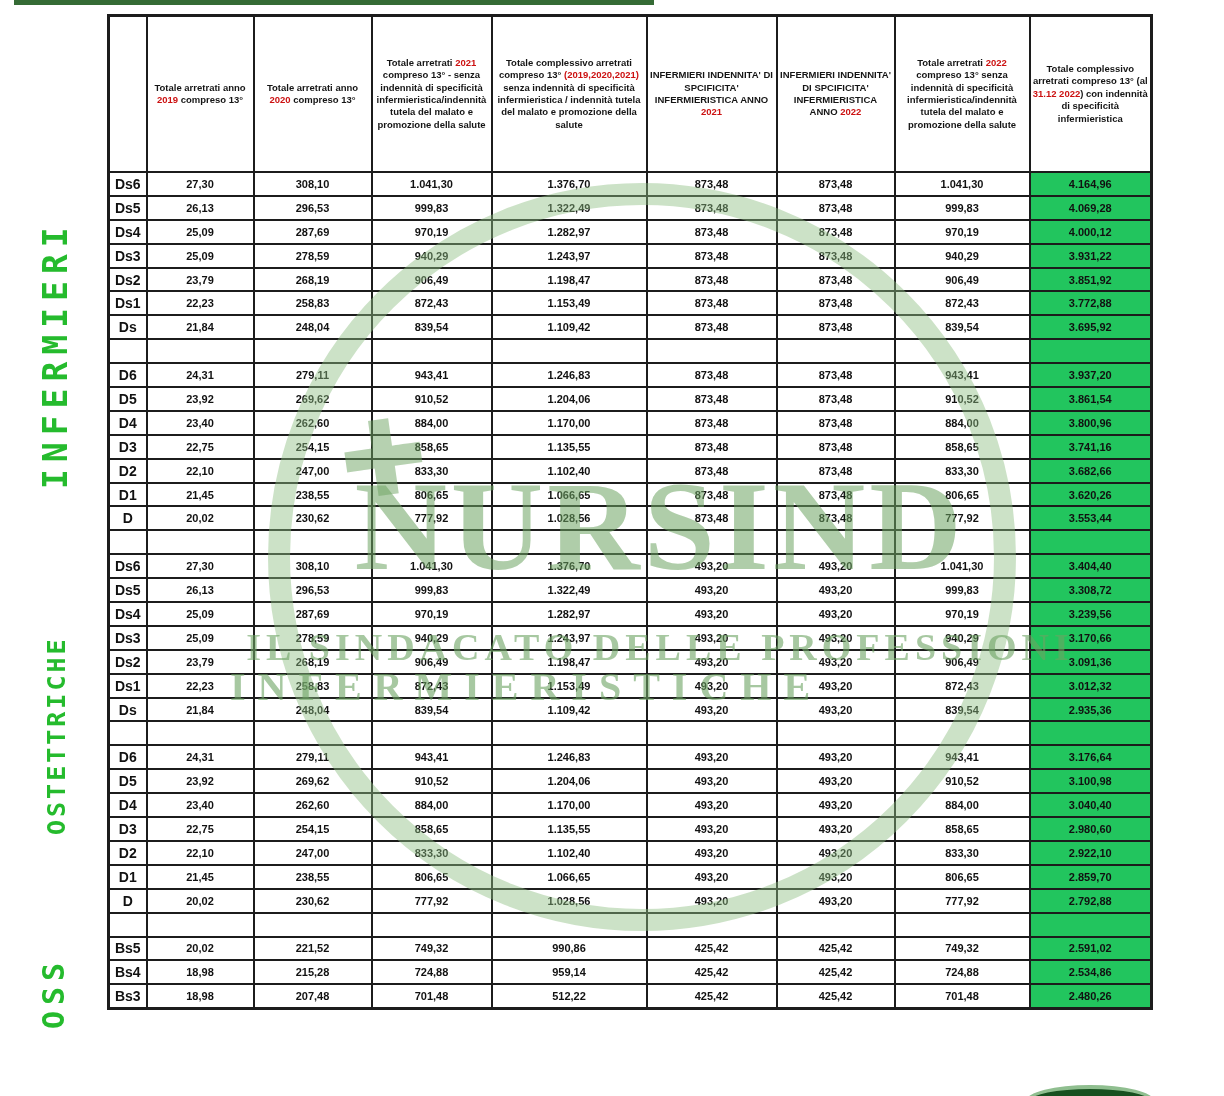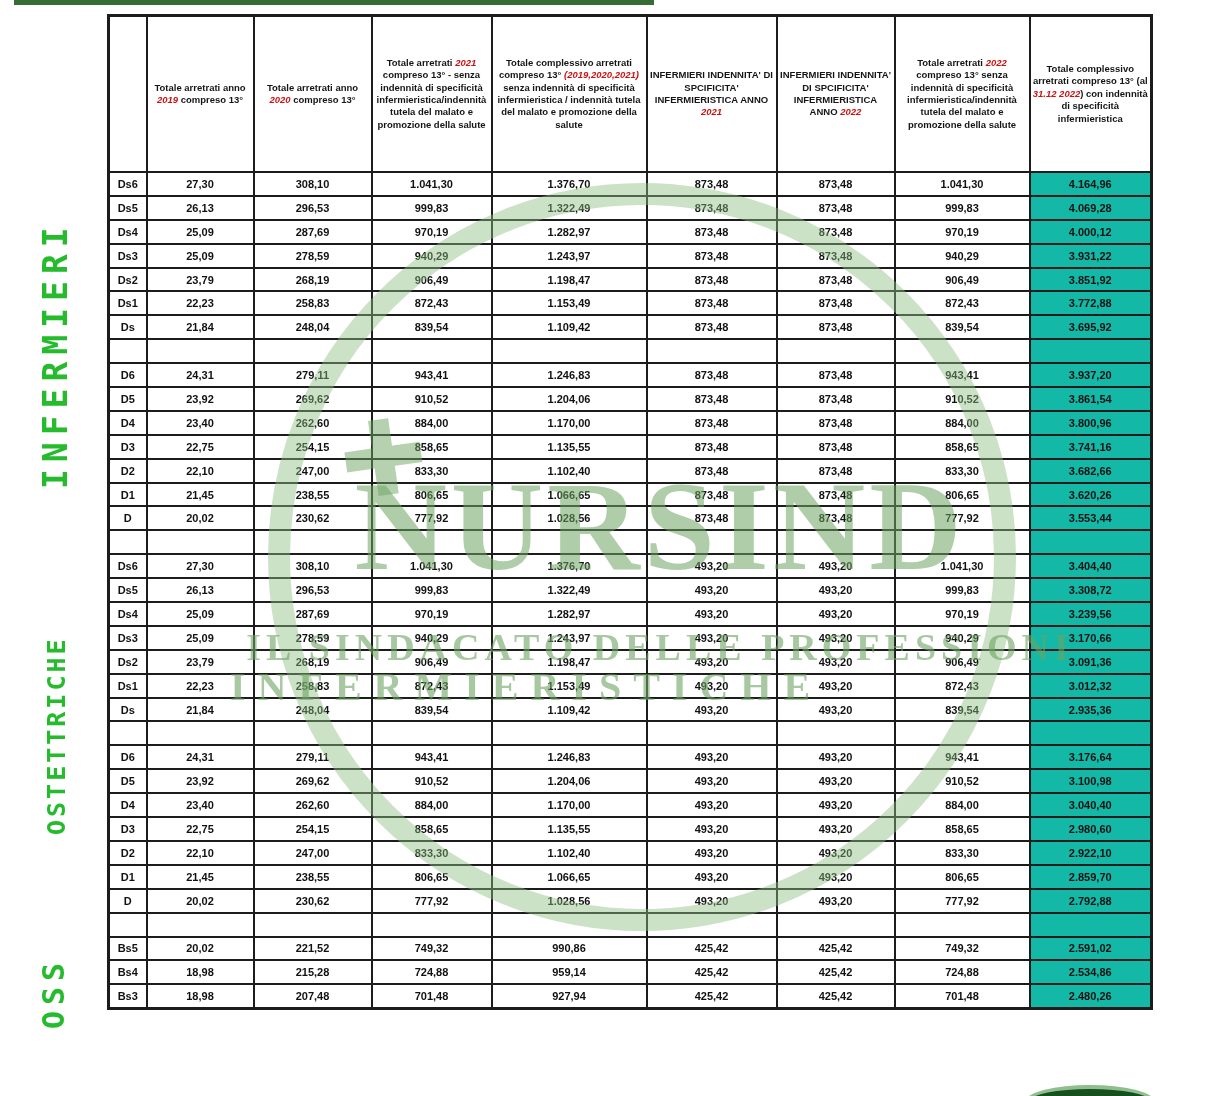--- a/index.html
+++ b/index.html
@@ -18,23 +18,23 @@
   
   table{position:absolute;left:107px;top:14px;width:1043px;border-collapse:collapse;
         table-layout:fixed;background:#fff;}
   th,td{border:2px solid #1c1c1c;padding:0 2px;overflow:hidden;}
   table{border:3px solid #1c1c1c;}
   thead th{height:154px;font-size:9.5px;line-height:1.3;font-weight:bold;color:#151515;
            text-align:center;vertical-align:middle;background:#fff;}
   tbody td{height:20px;font-size:11px;font-weight:bold;color:#111;text-align:center;
            vertical-align:middle;background:#fff;}
   tbody tr{height:23.9px;}
-  td.rowlabel{font-size:11px;}
-  td.total{background:#14b8a6;}
-  .red{color:#cc1111;font-style:italic;}
+  td.rowlabel{font-size:14px;}
+  td.total{background:#22c55e;}
+  .red{color:#cc1111;}
   
   .wm{position:absolute;pointer-events:none;}
   .wm-ring{left:268px;top:183px;width:748px;height:748px;border:22px solid rgba(141,191,131,0.45);
            border-radius:50%;box-sizing:border-box;}
   .wm-name{left:295px;top:462px;width:730px;text-align:center;
            font-family:"Liberation Serif",serif;font-weight:bold;font-size:128px;
            letter-spacing:4px;color:rgba(109,164,98,0.55);line-height:1;}
   .wm-sub1{left:230px;top:625px;width:860px;text-align:center;
            font-family:"Liberation Serif",serif;font-weight:bold;font-size:38px;
            letter-spacing:5px;color:rgba(109,164,98,0.60);}
@@ -456,21 +456,21 @@
           <td>425,42</td>
           <td>425,42</td>
           <td>724,88</td>
           <td class="total">2.534,86</td>
         </tr>
         <tr>
           <td class="rowlabel">Bs3</td>
           <td>18,98</td>
           <td>207,48</td>
           <td>701,48</td>
-          <td>927,94</td>
+          <td>512,22</td>
           <td>425,42</td>
           <td>425,42</td>
           <td>701,48</td>
           <td class="total">2.480,26</td>
         </tr>
       </tbody>
   </table>
 
   <div class="wm wm-ring"></div>
   <div class="wm wm-cross">✚</div>

